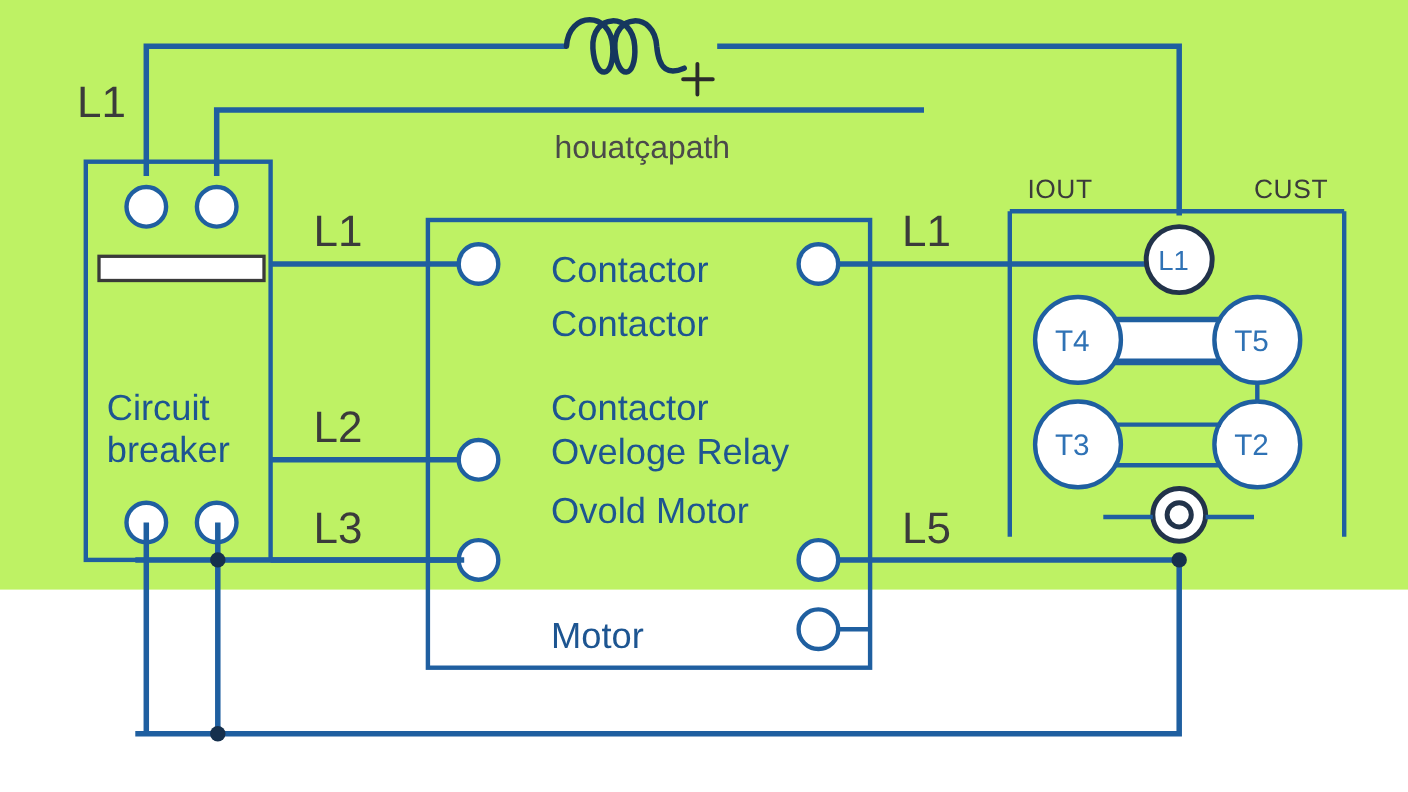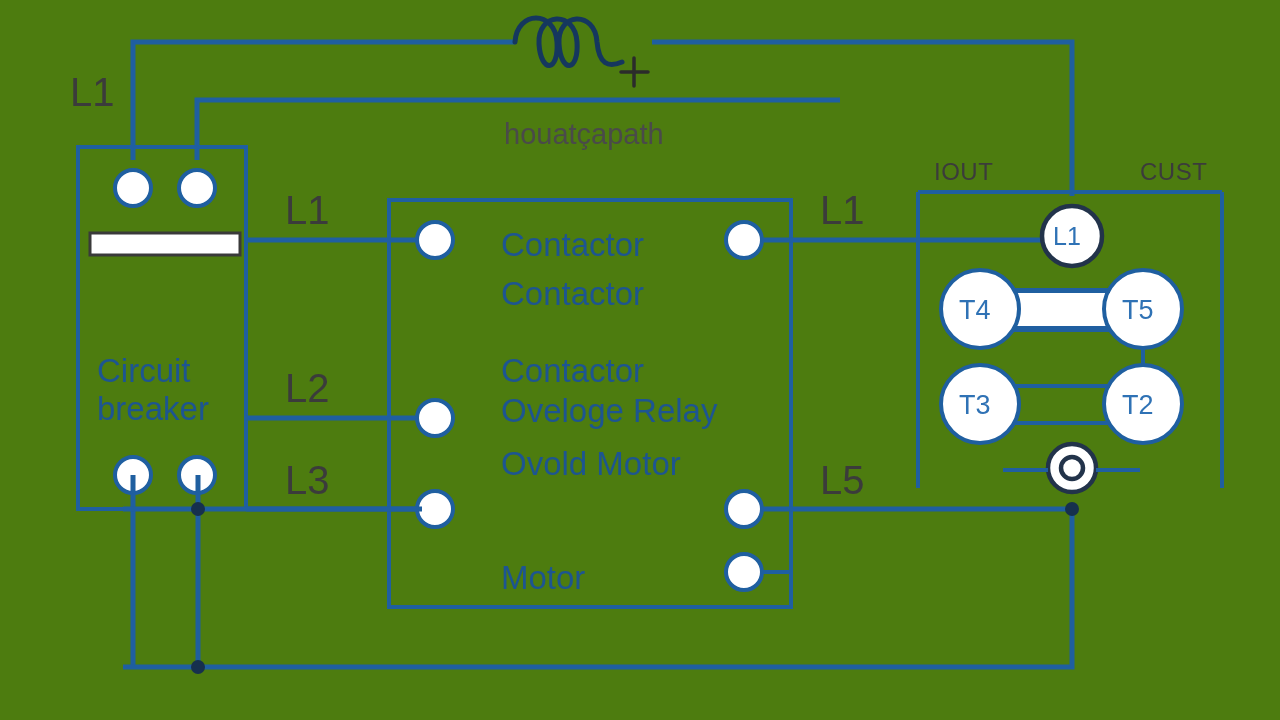--- a/index.html
+++ b/index.html
@@ -1,17 +1,17 @@
 <!DOCTYPE html>
 <html><head>
 <meta charset="utf-8">
 <style>
   html,body{margin:0;padding:0;background:#ffffff;}
   body{width:1280px;height:720px;overflow:hidden;font-family:"Liberation Sans",sans-serif;}
-  #stage{position:relative;width:1280px;height:720px;background:#4d7c0f;}
+  #stage{position:relative;width:1280px;height:536px;background:#bef264;}
   svg#diagram{position:absolute;left:0;top:0;width:1280px;height:720px;display:block;}
   .wire{stroke:#1f5fa0;stroke-width:5;fill:none;stroke-linecap:butt;}
   .wire-thin{stroke:#1f5fa0;stroke-width:4;fill:none;}
   .boxline{stroke:#1f5fa0;stroke-width:4;fill:none;}
   .term{stroke:#1f5fa0;stroke-width:4;fill:#ffffff;}
   .coil{stroke:#15375e;stroke-width:5;fill:none;stroke-linecap:round;}
   .darkring{stroke:#22334a;stroke-width:4.5;fill:#ffffff;}
   .dumb{stroke:#1f5fa0;stroke-width:4;fill:#ffffff;}
   .dumbbar{stroke:#1f5fa0;stroke-width:4;fill:#ffffff;}
   .jdot{fill:#16304d;}

